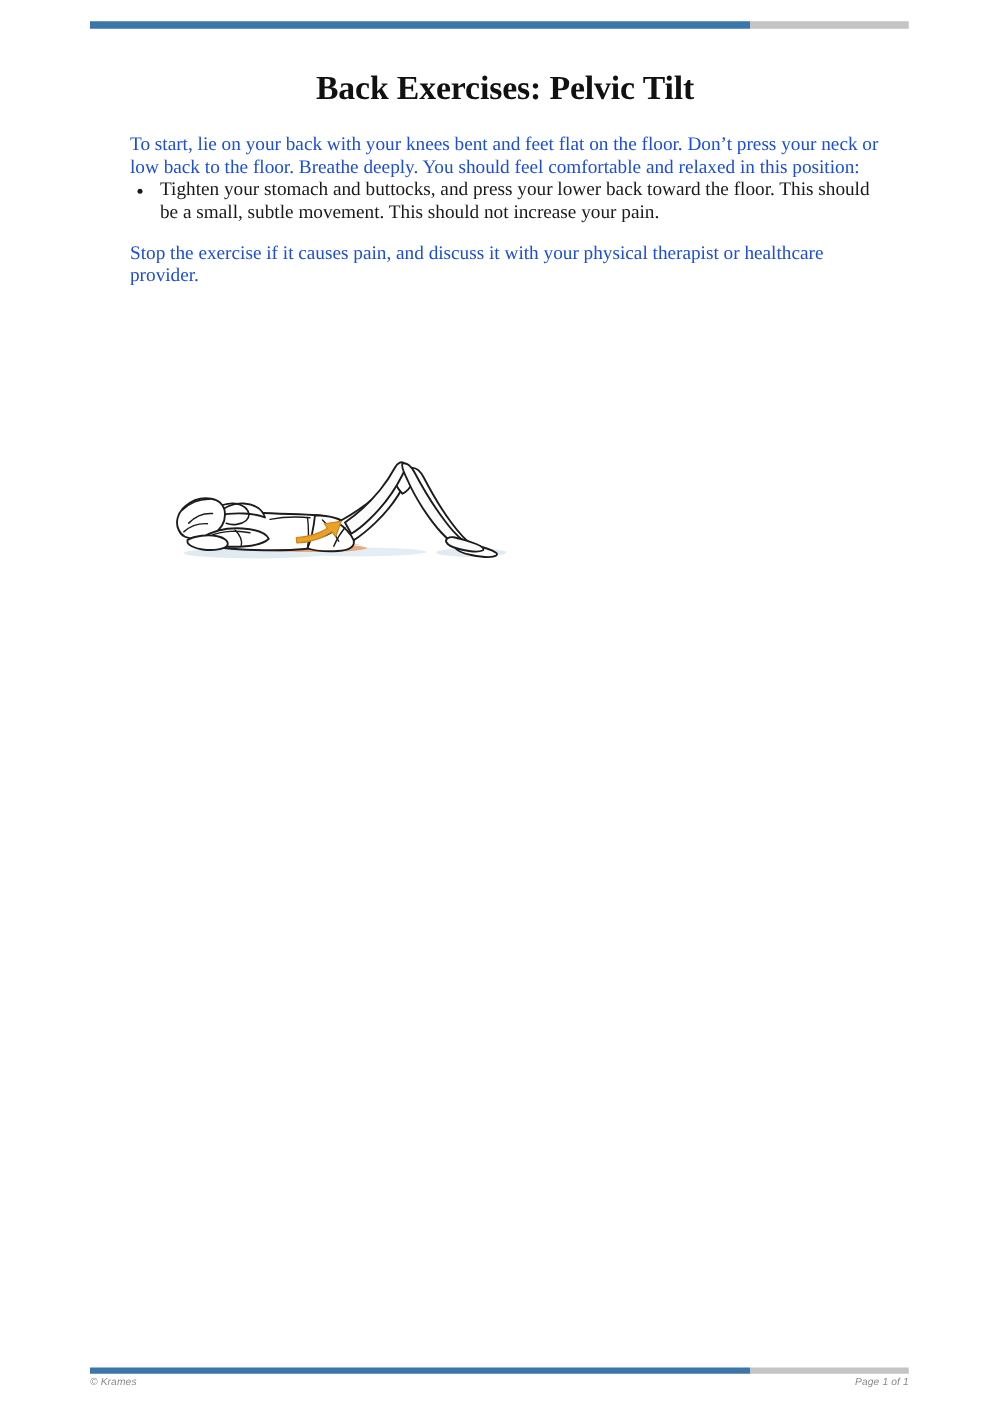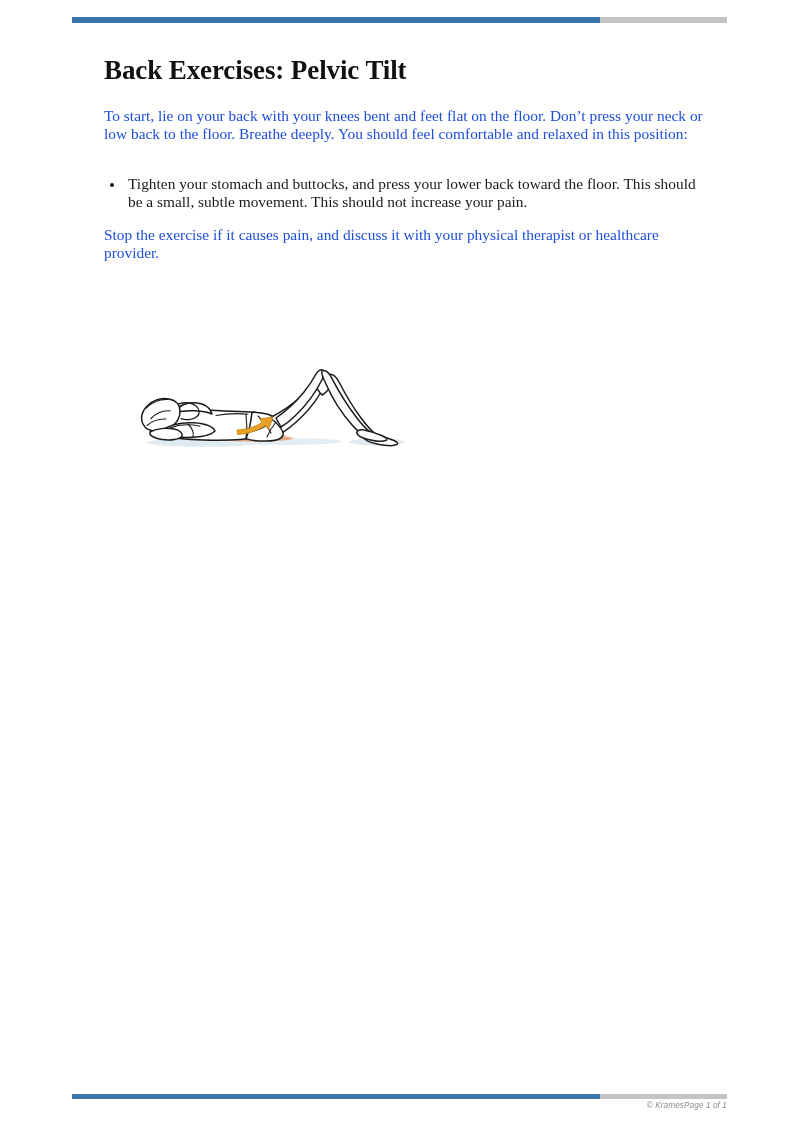--- a/index.html
+++ b/index.html
@@ -55,20 +55,21 @@
   }
 
   .doc-title {
     font-family: "Liberation Serif", "DejaVu Serif", serif;
     font-size: 27px;
     font-weight: bold;
     letter-spacing: -0.1px;
     line-height: 1.15;
     margin: 0 0 21px 0;
     color: #111111;
+    text-align: center;
   }
 
   p.body-text {
     font-size: 15.4px;
     line-height: 1.17;
     margin: 0 0 0 0;
     color: #1d4ed8;
     text-align: left;
   }
 
@@ -93,21 +94,20 @@
     left: 6px;
     top: 0.52em;
     width: 4px;
     height: 4px;
     border-radius: 50%;
     background: #1a1a1a;
   }
   ul.steps li .li-text {
     display: block;
     white-space: pre-wrap;
-    margin-top: 32px;
   }
 
   .outro { margin-top: 19px; }
 
   
   .figure {
     position: absolute;
     left: 100px;
     top: 358px;
     width: 320px;
@@ -134,21 +134,21 @@
     height: 100%;
     background: #c4c4c4;
   }
 
   .footer {
     position: absolute;
     left: 72px;
     top: 1101px;
     width: 655px;
     display: flex;
-    justify-content: flex-end;
+    justify-content: space-between;
     align-items: baseline;
     font-family: "Liberation Sans", "DejaVu Sans", sans-serif;
     font-style: italic;
     font-size: 8.2px;
     color: #8a8a8a;
     letter-spacing: 0.1px;
   }
   .footer .copyright { text-align: left; }
   .footer .pagenum { text-align: right; }
 </style>

